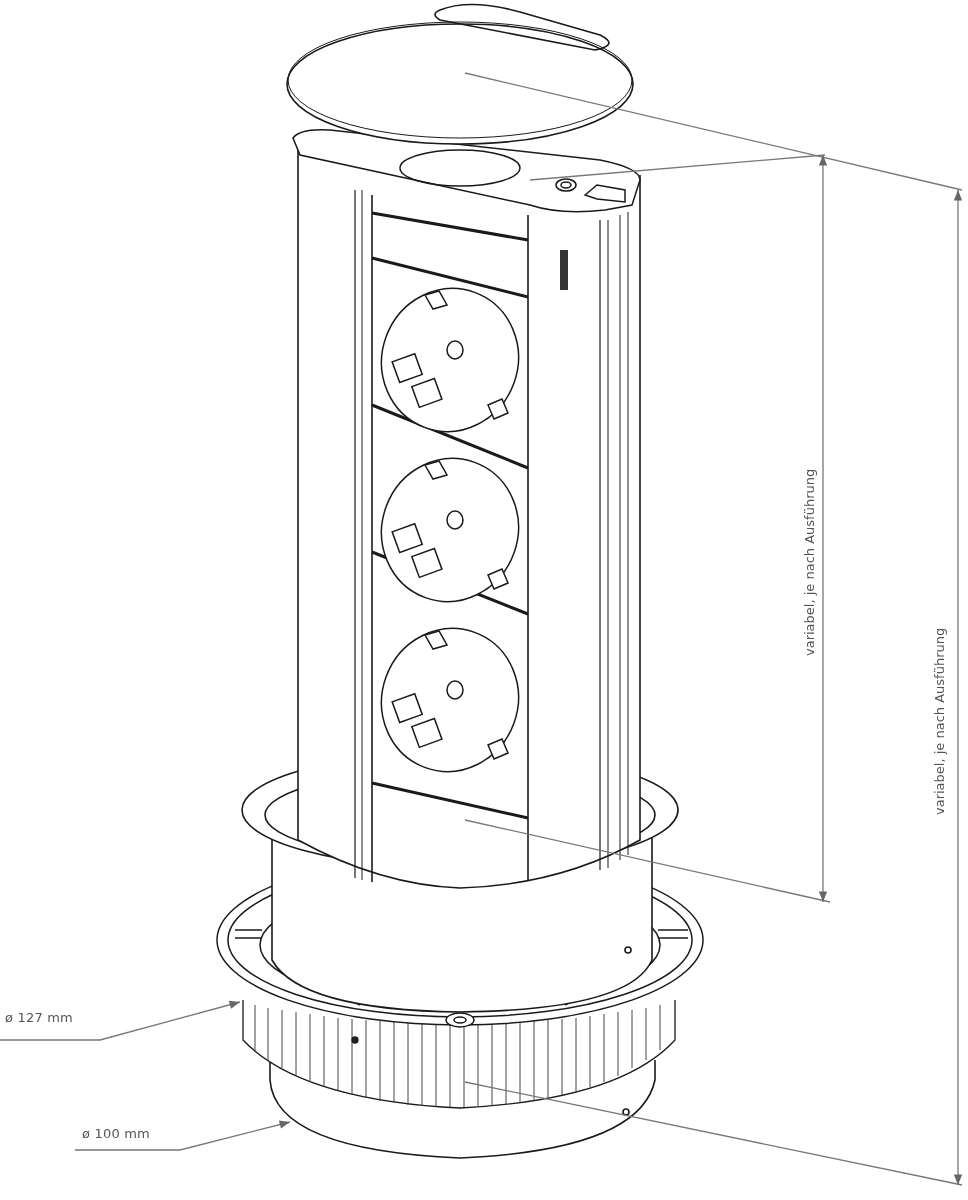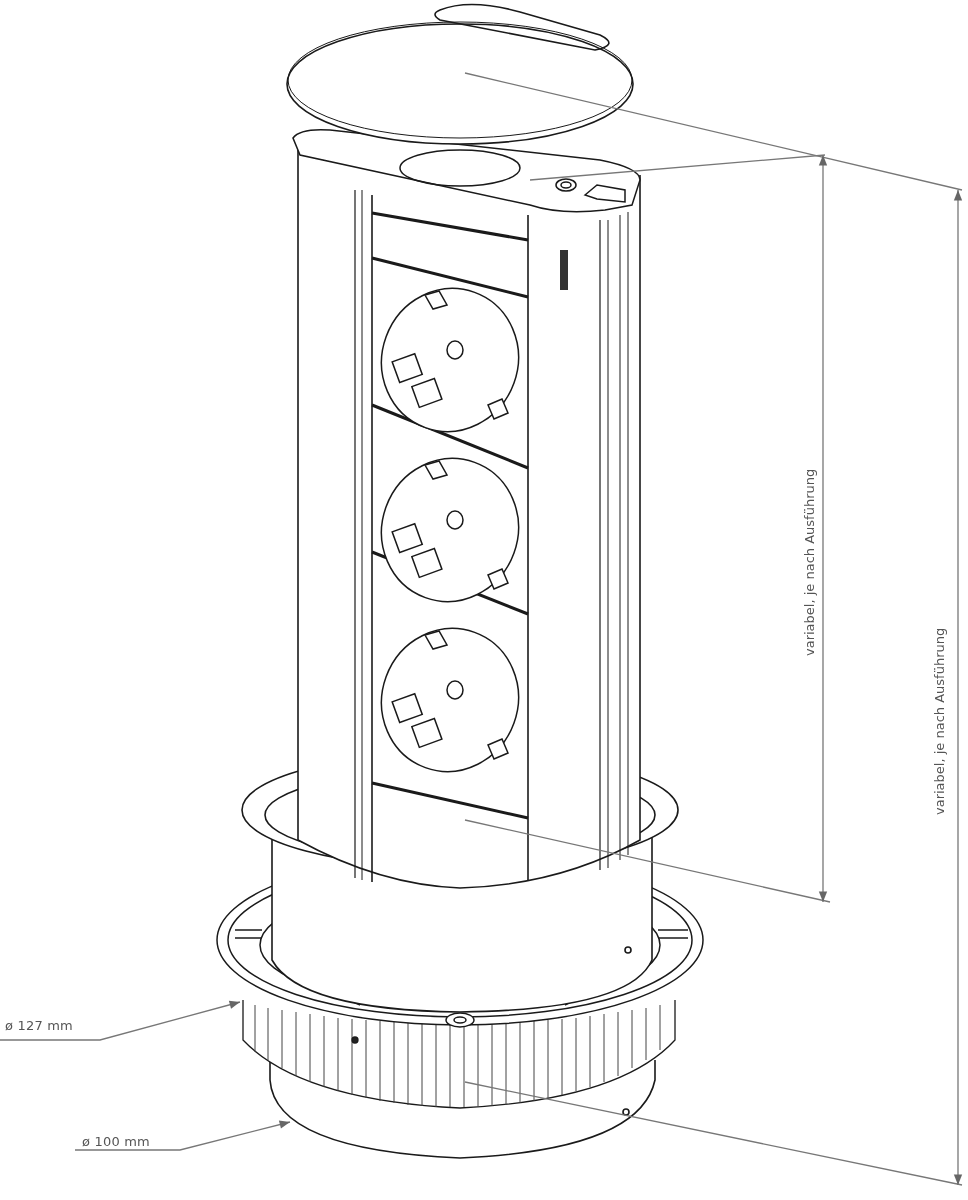--- a/index.html
+++ b/index.html
@@ -1,19 +1,19 @@
 <!DOCTYPE html>
 <html><head>
   <meta charset="utf-8">
   <style>
     html, body { margin: 0; padding: 0; background: #ffffff; }
     body { width: 968px; height: 1200px; position: relative; overflow: hidden;
            font-family: "DejaVu Sans", sans-serif; }
     svg.drawing { position: absolute; left: 0; top: 0; }
-    .lbl { position: absolute; color: #555; font-size: 13px; letter-spacing: 0.2px; white-space: nowrap; margin-top: 8px; }
+    .lbl { position: absolute; color: #555; font-size: 13px; letter-spacing: 0.2px; white-space: nowrap; }
     .vlbl { position: absolute; color: #555; font-size: 13px; white-space: nowrap;
             transform-origin: left top; transform: rotate(-90deg); }
   </style>
 </head>
 <body>
 
 <svg class="drawing" width="968" height="1200" viewBox="0 0 968 1200" xmlns="http://www.w3.org/2000/svg">
   <defs>
     <marker id="arr" viewBox="0 0 10 10" refX="10" refY="5" markerWidth="14" markerHeight="8" orient="auto-start-reverse">
       <path d="M0,1 L10,5 L0,9 z" fill="#666"></path>

